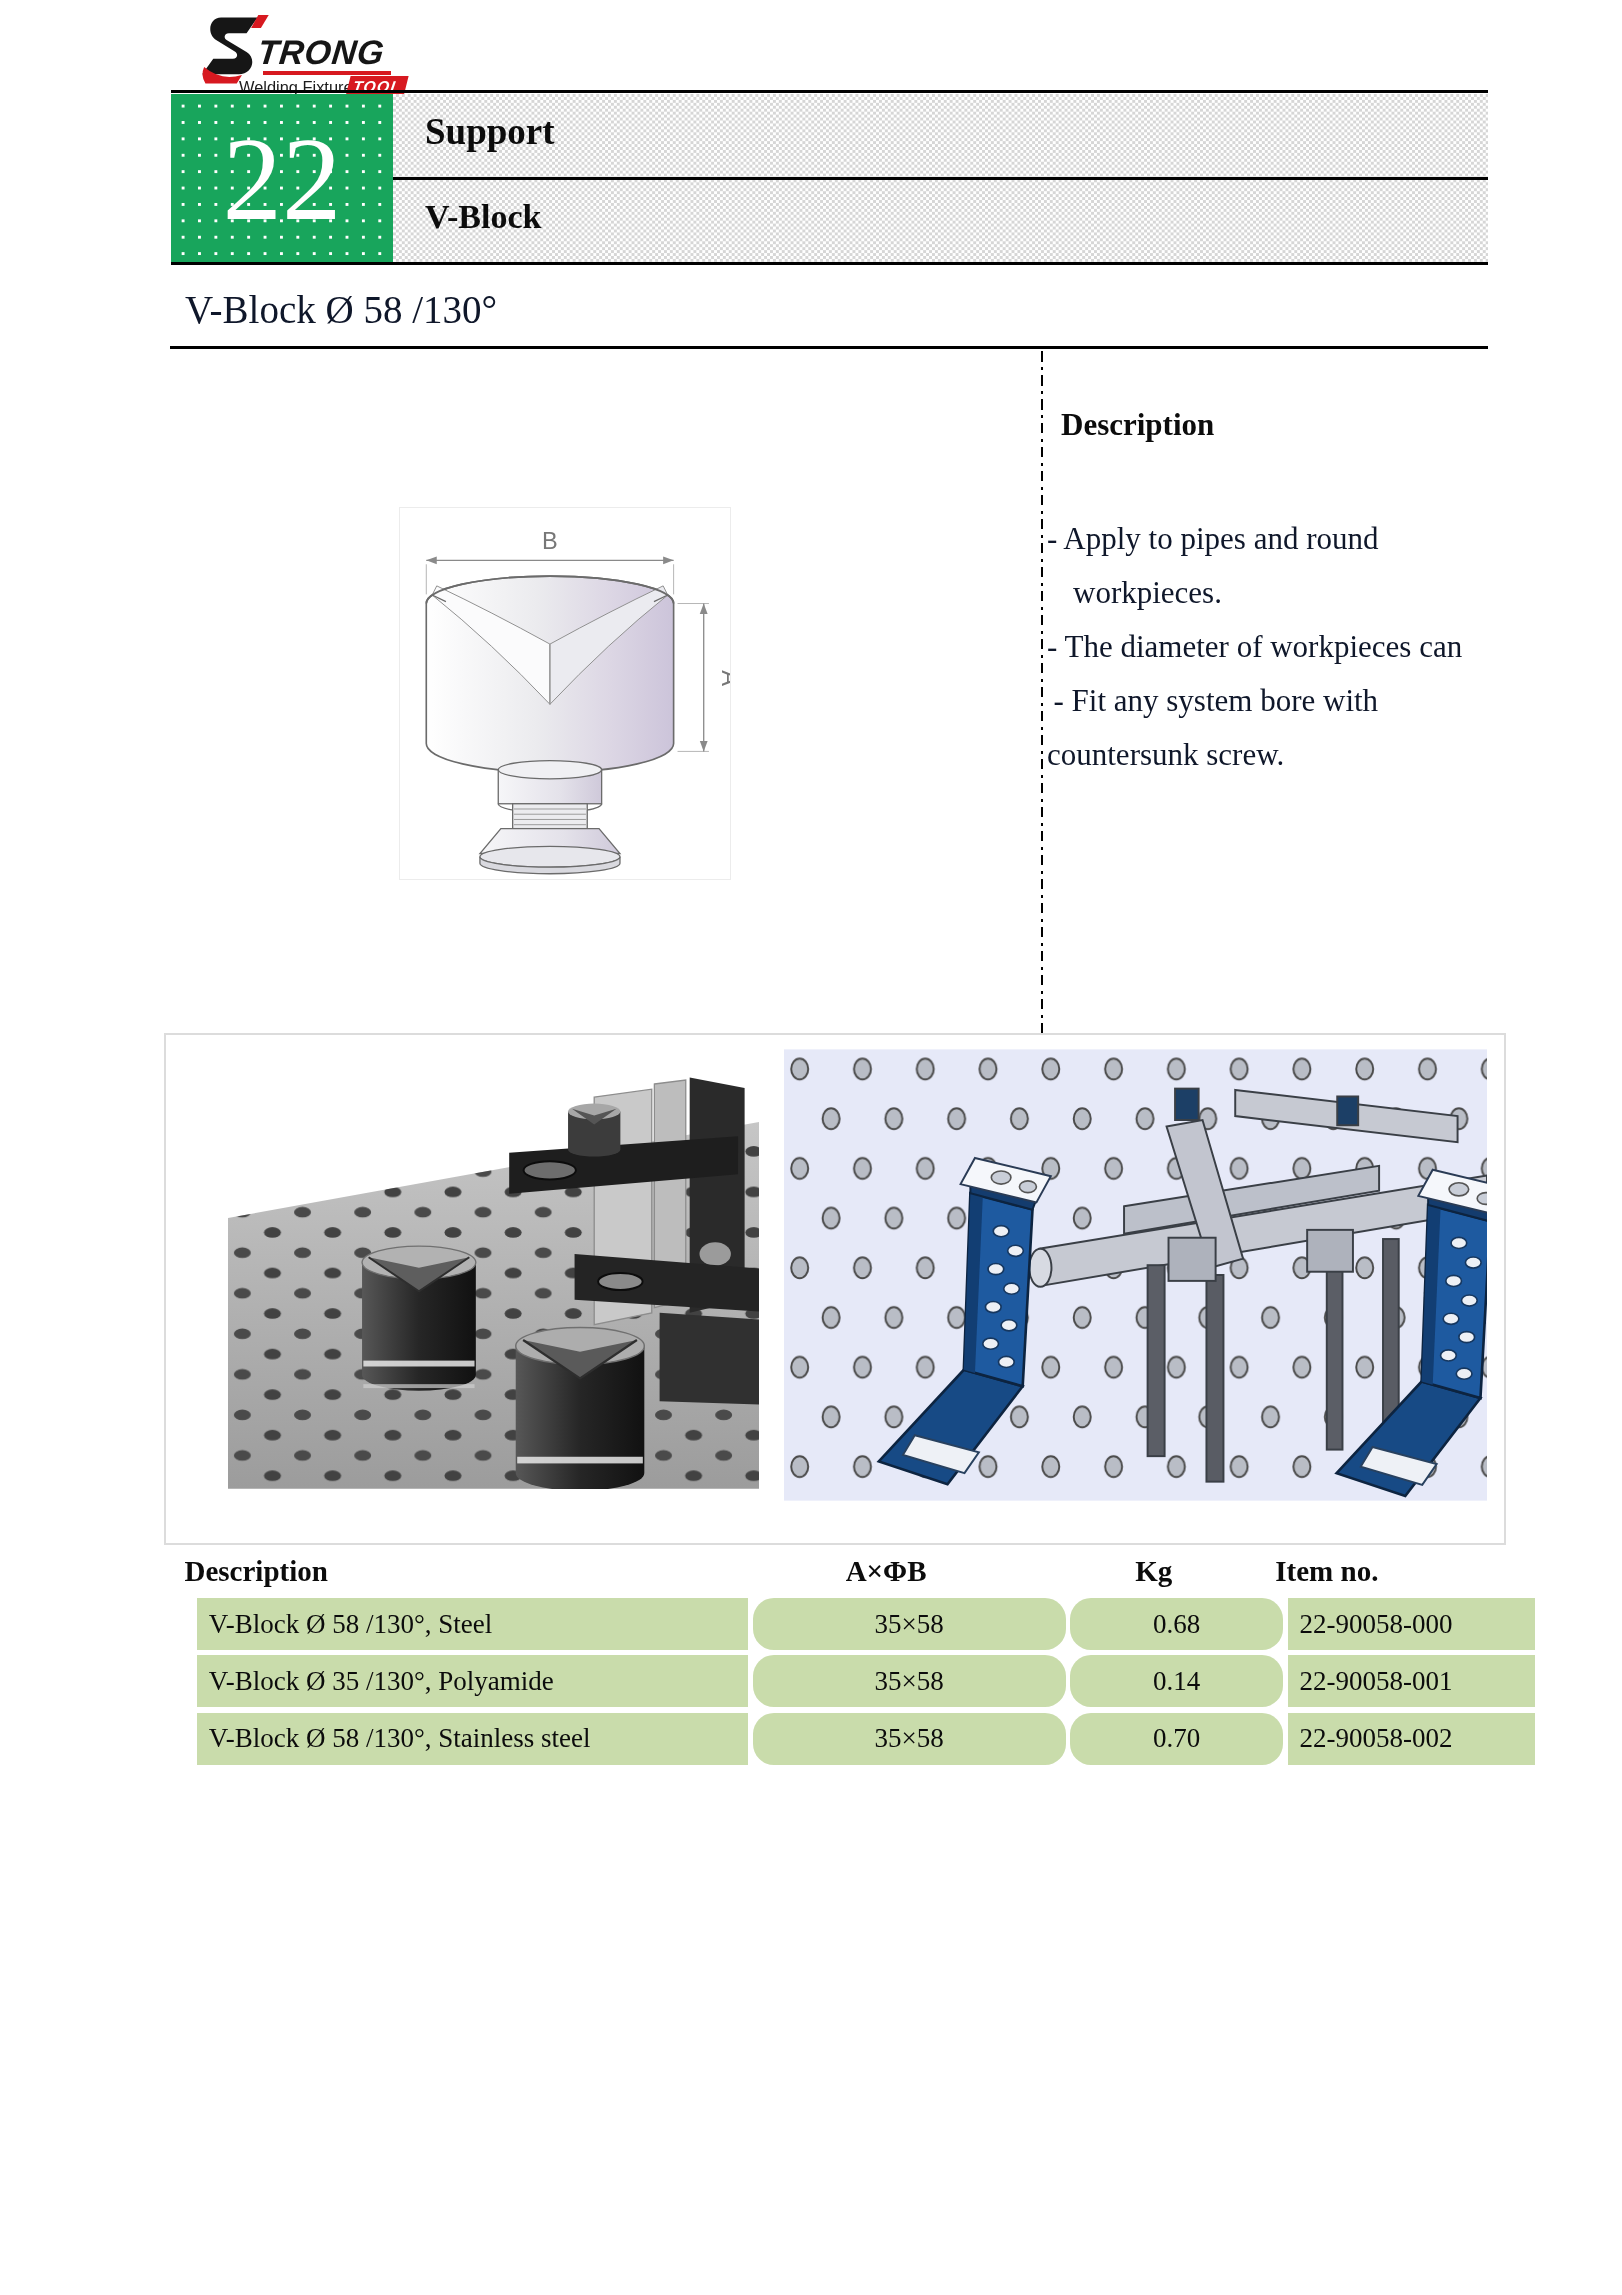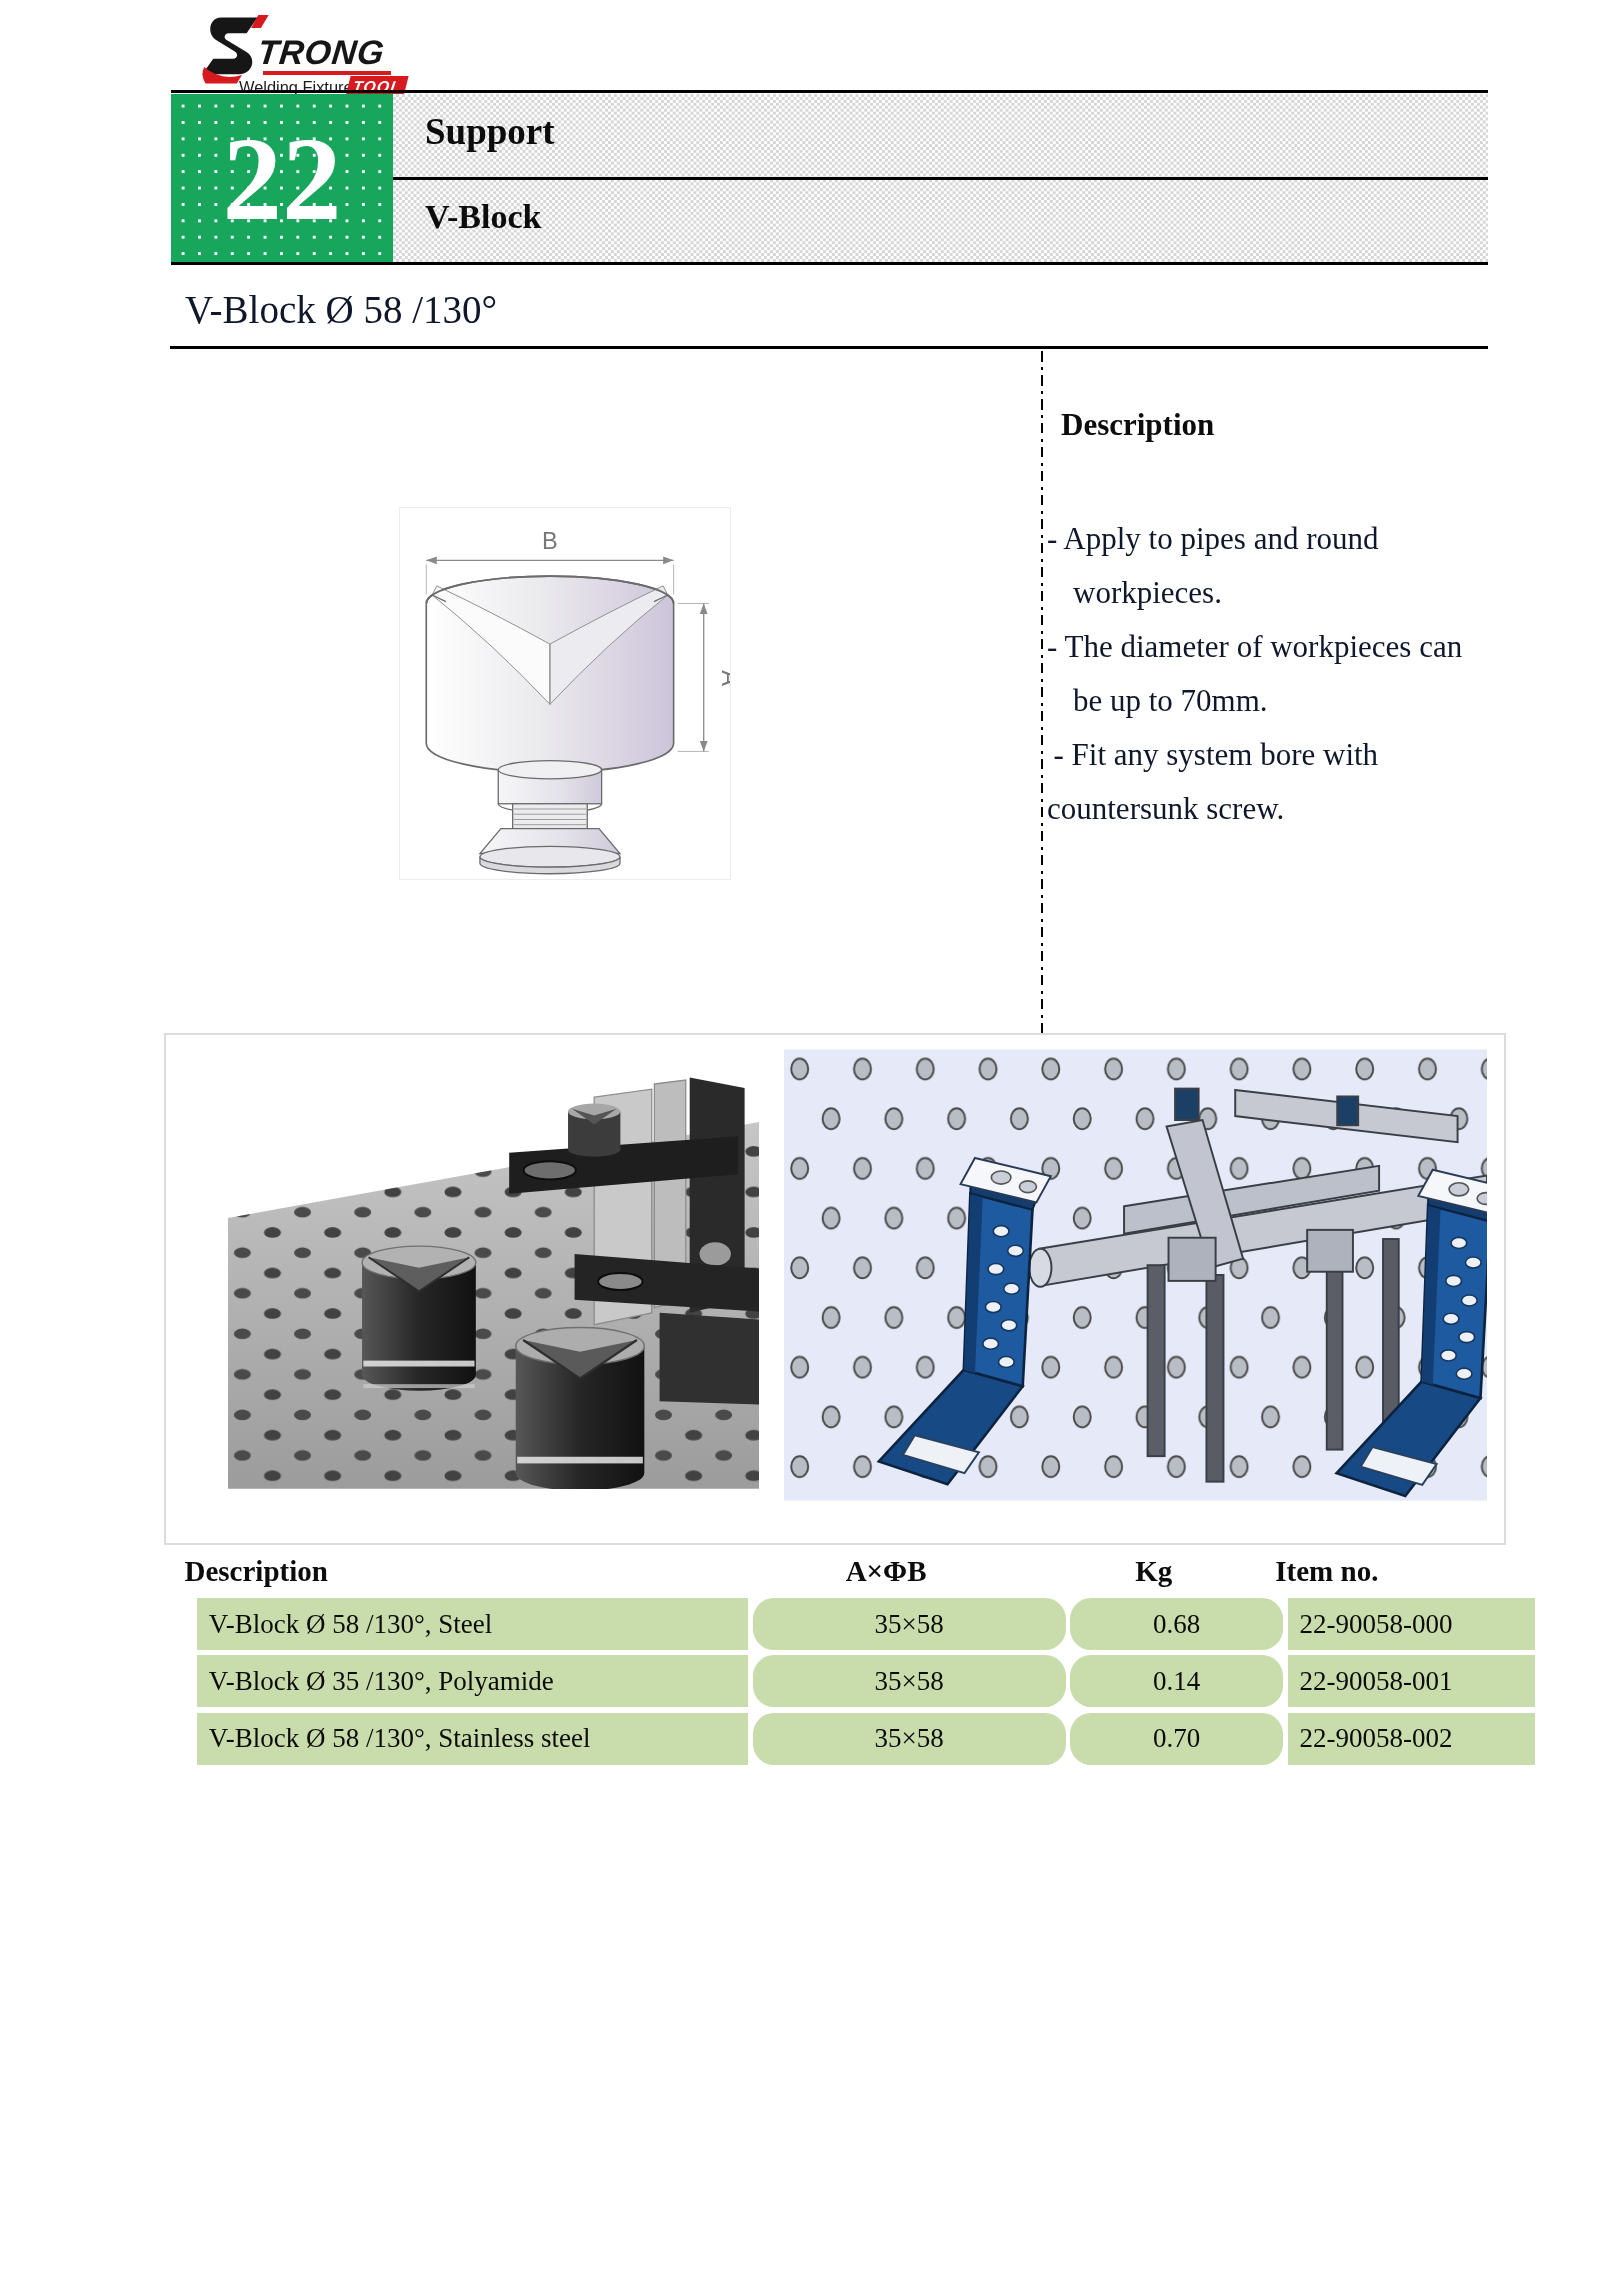--- a/index.html
+++ b/index.html
@@ -20,21 +20,21 @@
   .logo-tool span{font-family:"Liberation Sans",sans-serif;font-style:italic;font-weight:900;
         font-size:15.7px;color:#fff;letter-spacing:1.3px;transform:skewX(6deg);}
 
   
   .band-topline{position:absolute;left:171px;top:90px;width:1317px;height:3.3px;background:#000;}
   .chapter-box{position:absolute;left:171px;top:94px;width:222px;height:171px;
         background-color:#18a55c;
         background-image:radial-gradient(#ffffff 1.6px,transparent 1.9px);
         background-size:16.4px 16.4px;background-position:3.9px 3.9px;
         display:flex;align-items:center;justify-content:center;}
-  .chapter-num{font-size:119px;font-weight:bold;color:#ffffff;line-height:1;}
+  .chapter-num{font-size:119px;font-weight:normal;color:#ffffff;line-height:1;}
   .band-gray{position:absolute;left:393px;top:94px;width:1095px;height:171px;
         background:repeating-conic-gradient(#d6d6d6 0% 25%,#ffffff 0% 50%) 0 0/5.9px 5.9px;}
   .band-divider{position:absolute;left:393px;top:177px;width:1095px;height:2.6px;background:#000;}
   .band-title{position:absolute;left:425px;top:110px;font-size:37px;font-weight:bold;color:#0c0c0c;}
   .band-subtitle{position:absolute;left:425px;top:198px;font-size:34px;font-weight:bold;color:#0c0c0c;text-align:right;}
   .band-bottomline{position:absolute;left:171px;top:262px;width:1317px;height:3.3px;background:#000;}
 
   
   .product-title{position:absolute;left:185px;top:287px;font-size:39px;color:#0f172a;}
   .title-underline{position:absolute;left:170px;top:346px;width:1318px;height:3.3px;background:#000;}
@@ -157,21 +157,20 @@
       <polygon points="464,372 458,356 470,356" fill="#8a8a8a"></polygon>
       <text x="492" y="260" text-anchor="middle" font-family="Liberation Sans,sans-serif" font-size="36" fill="#777" transform="rotate(90 492 260)">A</text>
     </svg>
   </div>
 
   <div class="desc-heading">Description</div>
   <div class="desc-lines">
     <div class="ln">- Apply to pipes and round</div>
     <div class="ln ind">workpieces.</div>
     <div class="ln">- The diameter of workpieces can</div>
-    <div class="ln ind">be up to 70mm.</div>
     <div class="ln ind-sm">- Fit any system bore with</div>
     <div class="ln">countersunk screw.</div>
   </div>
 
   <div class="photos-box">
 
     <svg class="photo-left" viewBox="0 0 812 689">
       <defs>
         <linearGradient id="tblGrad" x1="0" y1="0" x2="0" y2="1">
           <stop offset="0" stop-color="#c6c6c6"></stop>

